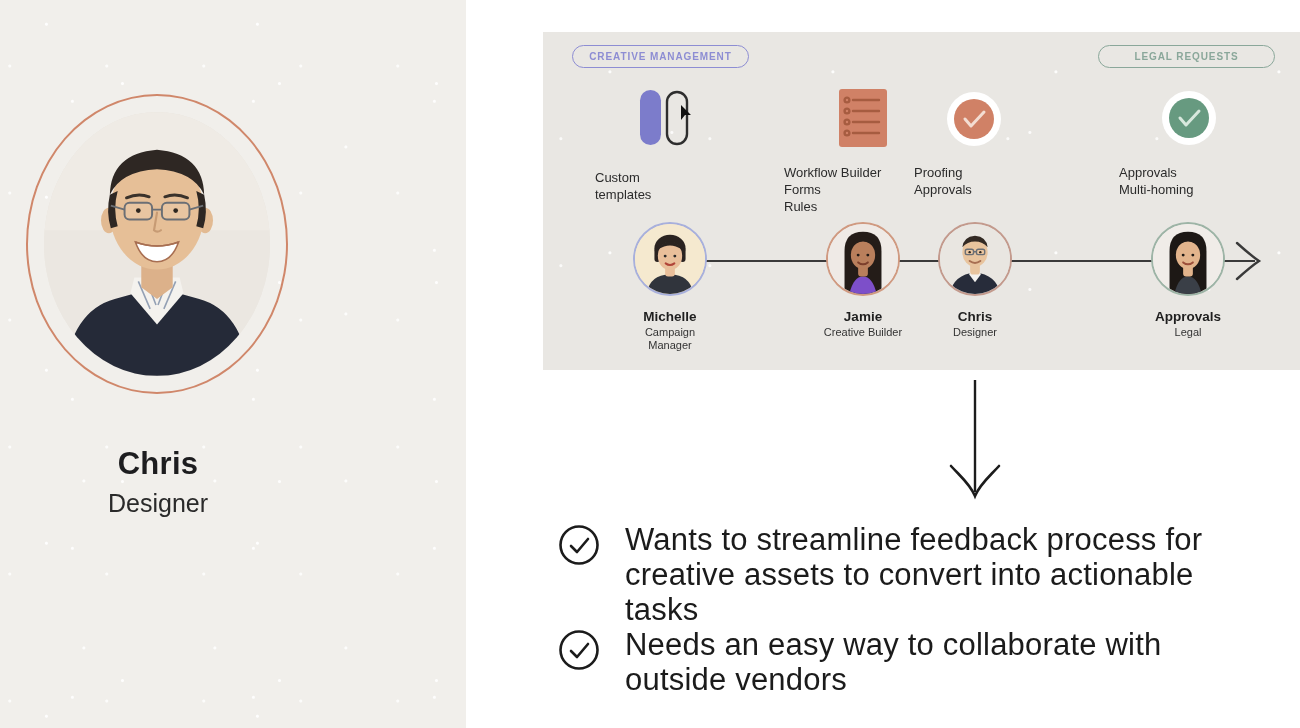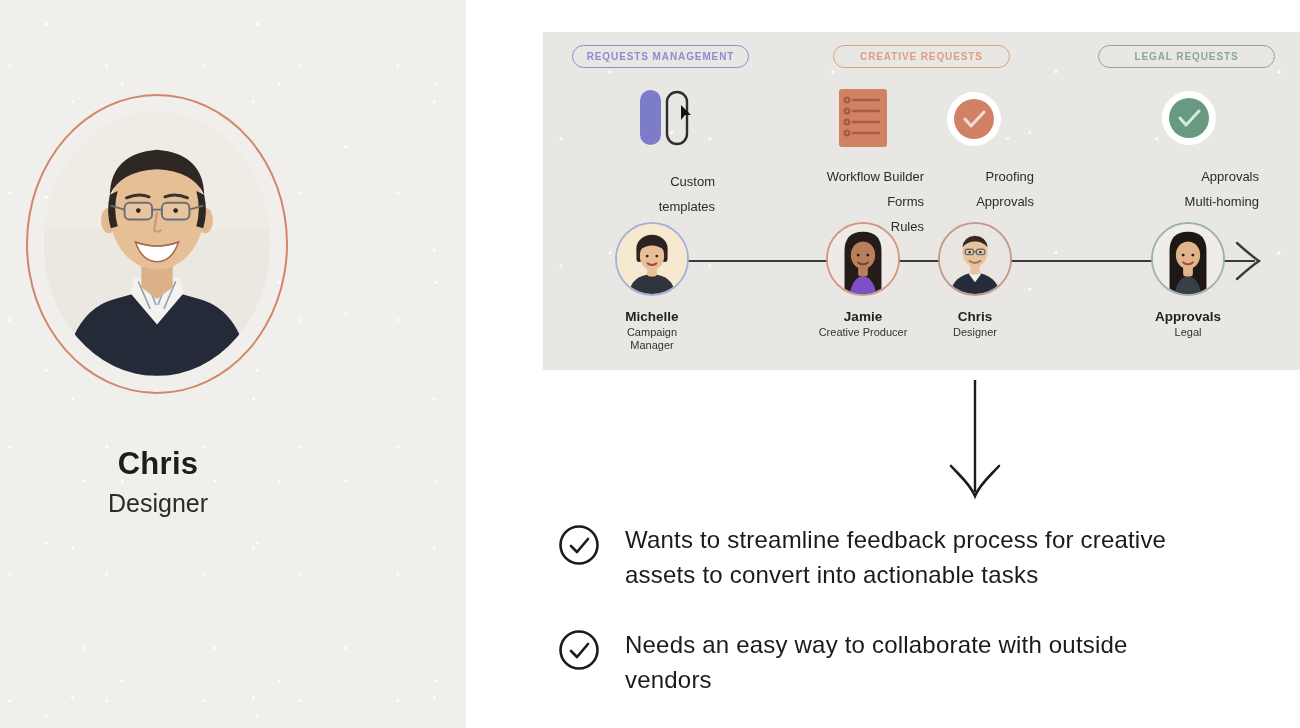--- a/index.html
+++ b/index.html
@@ -57,52 +57,52 @@
   .badge-legal{    left:555px; top:13px; width:177px; }
 
   .feature-icon{ position:absolute; }
   .icon-templates{ left:90px;  top:56px; width:66px; height:62px; }
   .icon-doc{       left:295px; top:56px; width:50px; height:60px; }
   .icon-proof{     left:404px; top:60px; width:54px; height:54px; }
   .icon-approve{   left:619px; top:59px; width:54px; height:54px; }
   .feature-icon svg{ display:block; width:100%; height:100%; }
 
   .feature-label{
-    position:absolute; text-align:right; font-size:13px; line-height:25px;
+    position:absolute; text-align:left; font-size:13px; line-height:17px;
     color:#2b2b2b; white-space:pre-line;
   }
   .label-templates{ left:52px;  top:137px; width:120px; }
   .label-doc{       left:241px; top:132px; width:140px; }
   .label-proof{     left:371px; top:132px; width:120px; }
   .label-approve{   left:576px; top:132px; width:140px; }
 
   .timeline-line{ position:absolute; left:0; top:0; width:757px; height:338px; pointer-events:none; }
 
   .person{ position:absolute; top:190px; width:110px; display:flex; flex-direction:column; align-items:center; }
-  .person-michelle{ left:54px; }
+  .person-michelle{ left:72px; }
   .person-jamie{    left:265px;justify-content:flex-end; }
   .person-chris{    left:377px; }
   .person-veronica{ left:590px; }
   .avatar{
     width:74px; height:74px; border-radius:50%; overflow:hidden;
     border:2px solid var(--ring,#999); background:var(--bg,#eee);
   }
   .avatar svg{ display:block; width:100%; height:100%; }
   .person-name{ margin-top:13px; font-size:13.5px; font-weight:700; color:#1f1f1f; text-align:center; }
   .person-role{ margin-top:2px; font-size:11px; line-height:13px; color:#333; text-align:center; white-space:pre-line; }
 
   
   .down-arrow{ position:absolute; left:930px; top:376px; width:90px; height:130px; }
   .bullet{ position:absolute; left:558px; display:flex; align-items:flex-start; }
   .bullet-1{ top:522px; }
   .bullet-2{ top:627px;justify-content:space-between; }
   .bullet-icon{ width:42px; height:42px; flex:none; margin-top:2px; }
   .bullet-icon svg{ display:block; width:100%; height:100%; }
   .bullet-text{
-    margin-left:25px; width:580px; font-size:24px; line-height:35px;
+    margin-left:25px; width:580px; font-size:31px; line-height:35px;
     color:#1b1b1b; letter-spacing:.2px;
   }
 </style>
 </head>
 <body>
 
 <div class="stage">
 
   <div class="left-panel">
     <div class="portrait-ring">
@@ -153,24 +153,21 @@
         </svg>
       </div>
     </div>
     <div class="persona-name">Chris</div>
     <div class="persona-role">Designer</div>
   </div>
 
   <div class="diagram-panel">
 
     <div class="badge badge-campaign" style="color: rgb(141, 141, 211); border-color: rgb(141, 141, 211);">
-      <span>REQUESTS MANAGEMENT</span>
-    </div>
-    <div class="badge badge-creative" style="color: rgb(221, 158, 130); border-color: rgb(221, 158, 130);">
-      <span>CREATIVE REQUESTS</span>
+      <span>CREATIVE MANAGEMENT</span>
     </div>
     <div class="badge badge-legal" style="color: rgb(138, 167, 154); border-color: rgb(138, 167, 154);">
       <span>LEGAL REQUESTS</span>
     </div>
 
     <div class="feature-icon icon-templates">
       <svg viewBox="0 0 66 62">
         <rect x="7" y="2" width="21" height="55" rx="10.5" fill="#7c7ccb"></rect>
         <rect x="34" y="4" width="20" height="52" rx="10" fill="none" stroke="#2e2e2e" stroke-width="2.4"></rect>
         <path d="M48 32 L48 17 L58 27 L52 27 Z" fill="#111111"></path>
@@ -250,21 +247,21 @@
           <path d="M22 72 Q26 54 36 54 Q46 54 50 72 Z" fill="var(--shirt)"></path>
           <rect x="31" y="42" width="10" height="12" rx="3" fill="var(--skin)"></rect>
           <ellipse cx="36" cy="32" rx="12.5" ry="14.5" fill="var(--skin)"></ellipse>
           <path d="M23 26 Q26 13 36 13 Q46 13 49 26 Q43 18 36 18 Q29 18 23 26 Z" fill="var(--hair)"></path>
           <circle cx="31" cy="32" r="1.5" fill="#241c18"></circle>
           <circle cx="41" cy="32" r="1.5" fill="#241c18"></circle>
           <path d="M31 39.5 Q36 43.5 41 39.5" stroke="#7c3f2c" stroke-width="2" fill="none" stroke-linecap="round"></path>
         </svg>
       </div>
       <div class="person-name">Jamie</div>
-      <div class="person-role">Creative Producer</div>
+      <div class="person-role">Creative Builder</div>
     </div>
 
     <div class="person person-chris" style="--ring: #c39a8d; --bg: #e9e6e1; --skin: #e8c49e; --hair: #332a24; --shirt: #272c3a;">
       <div class="avatar">
         <svg viewBox="0 0 72 72">
           <rect width="72" height="72" fill="var(--bg)"></rect>
           <path d="M10 72 Q14 52 36 50 Q58 52 62 72 Z" fill="var(--shirt)"></path>
           <path d="M30 52 L36 60 L42 52 L41 48 L31 48 Z" fill="#f3f1ee"></path>
           <rect x="31" y="40" width="10" height="12" rx="3" fill="var(--skin)"></rect>
           <ellipse cx="36" cy="29" rx="13" ry="15" fill="var(--skin)"></ellipse>

